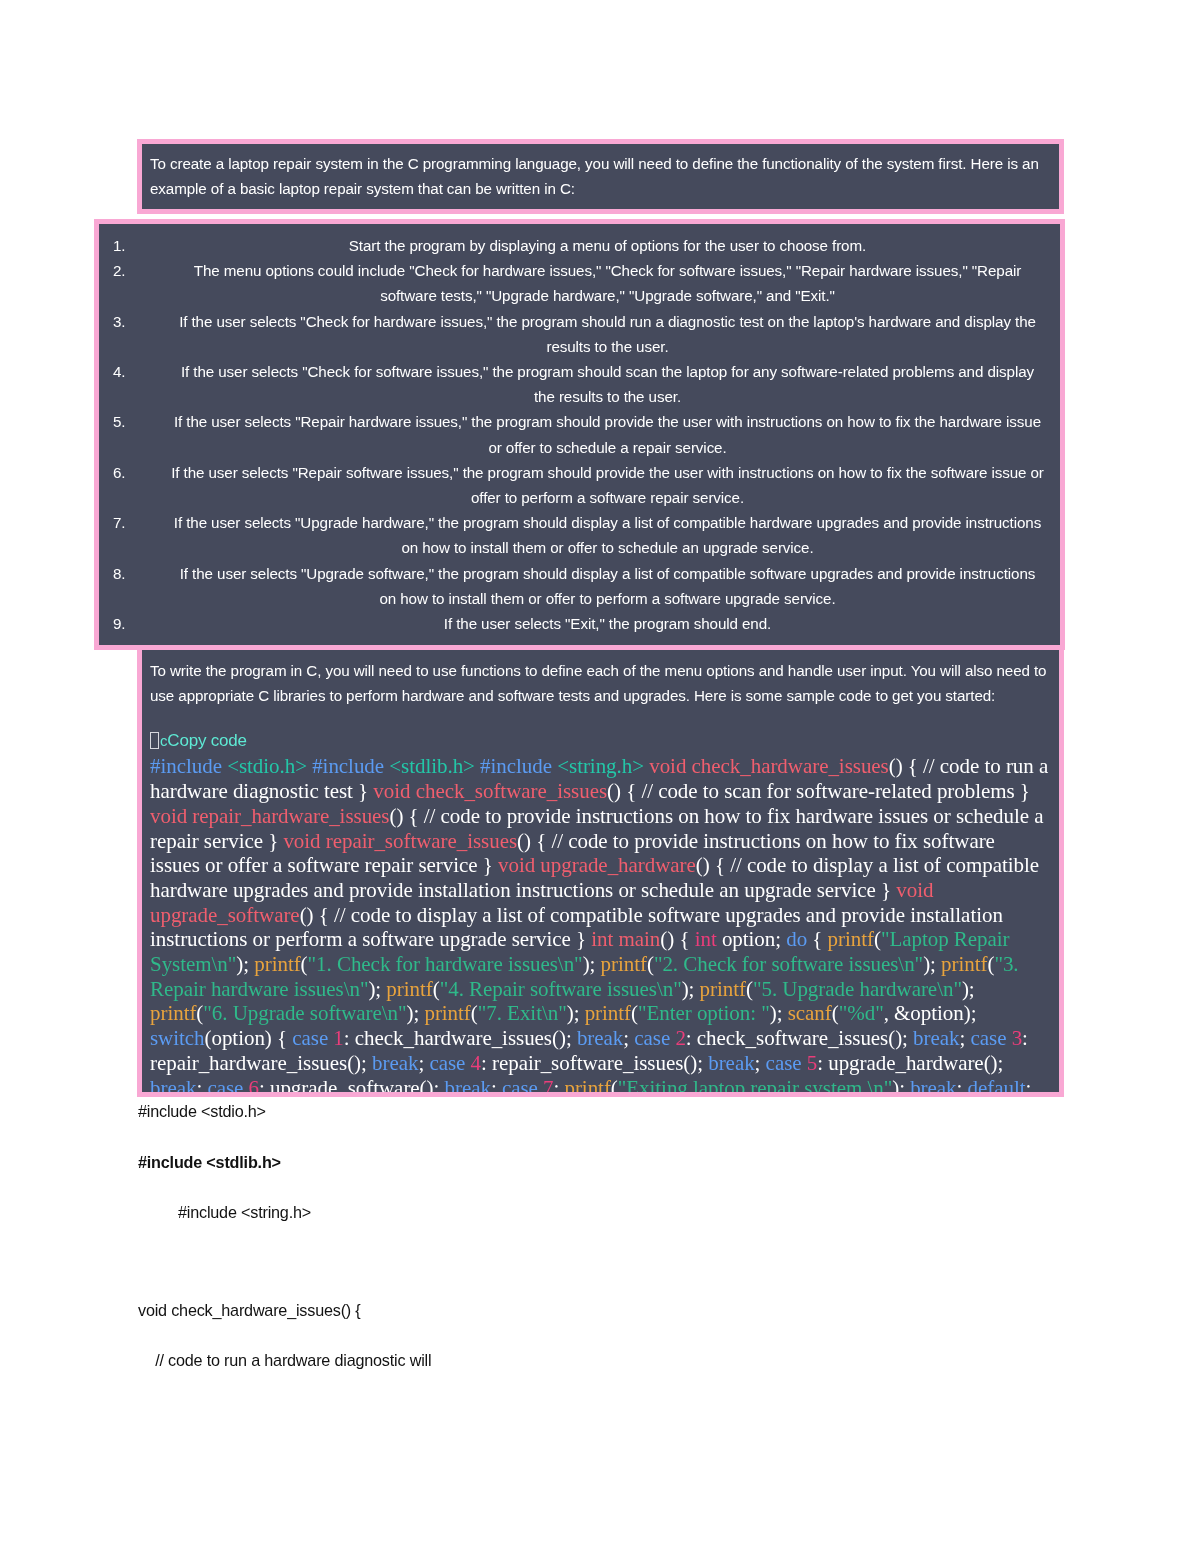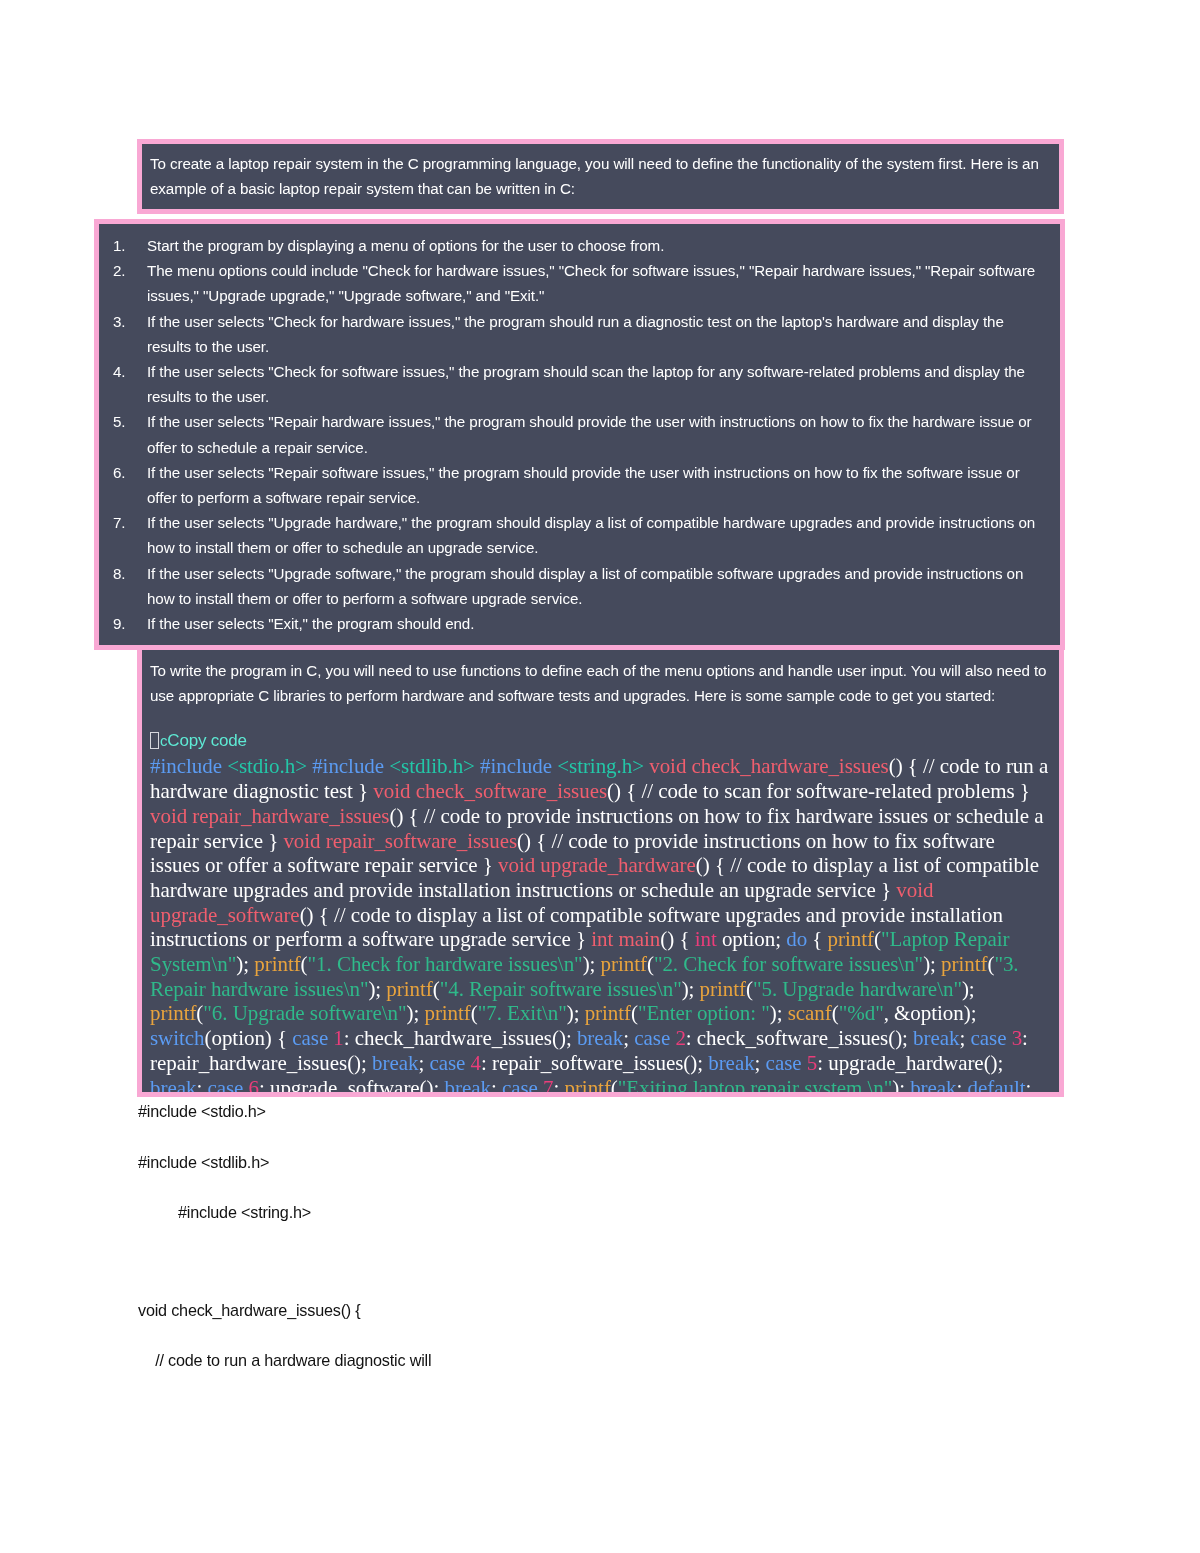--- a/index.html
+++ b/index.html
@@ -55,25 +55,26 @@
   }
   .steps-list {
     margin: 0;
     padding: 0;
     list-style: none;
     counter-reset: stepcount;
   }
   .steps-list li {
     position: relative;
     counter-increment: stepcount;
-    padding-left: 48px;
+    padding-left: 72px;
     padding-right: 6px;
     font-size: 15.2px;
     line-height: 25.2px;
     letter-spacing: -0.1px;
+    text-align: center;
   }
   .steps-list li::before {
     content: counter(stepcount) ".";
     position: absolute;
     left: 14px;
     top: 0;
     width: 26px;
     text-align: left;
     font-size: 15.2px;
   }
@@ -153,21 +154,21 @@
 
 <div class="page">
 
   <div class="block intro-block">
     <p>To create a laptop repair system in the C programming language, you will need to define the functionality of the system first. Here is an example of a basic laptop repair system that can be written in C:</p>
   </div>
 
   <div class="block steps-block">
     <ol class="steps-list" id="steps-list">
         <li>Start the program by displaying a menu of options for the user to choose from.</li>
-        <li>The menu options could include "Check for hardware issues," "Check for software issues," "Repair hardware issues," "Repair software issues," "Upgrade upgrade," "Upgrade software," and "Exit."</li>
+        <li>The menu options could include "Check for hardware issues," "Check for software issues," "Repair hardware issues," "Repair software tests," "Upgrade hardware," "Upgrade software," and "Exit."</li>
         <li>If the user selects "Check for hardware issues," the program should run a diagnostic test on the laptop's hardware and display the results to the user.</li>
         <li>If the user selects "Check for software issues," the program should scan the laptop for any software-related problems and display the results to the user.</li>
         <li>If the user selects "Repair hardware issues," the program should provide the user with instructions on how to fix the hardware issue or offer to schedule a repair service.</li>
         <li>If the user selects "Repair software issues," the program should provide the user with instructions on how to fix the software issue or offer to perform a software repair service.</li>
         <li>If the user selects "Upgrade hardware," the program should display a list of compatible hardware upgrades and provide instructions on how to install them or offer to schedule an upgrade service.</li>
         <li>If the user selects "Upgrade software," the program should display a list of compatible software upgrades and provide instructions on how to install them or offer to perform a software upgrade service.</li>
         <li>If the user selects "Exit," the program should end.</li>
       </ol>
   </div>
 
@@ -176,19 +177,19 @@
 
     <div class="copy-row">
       <span class="tofu"></span><span class="lang-tag">c</span><span>Copy code</span>
     </div>
 
     <div class="code-text" id="code-text"><span class="t-pre">#include </span><span class="t-hdr">&lt;stdio.h&gt; </span><span class="t-pre">#include </span><span class="t-hdr">&lt;stdlib.h&gt; </span><span class="t-pre">#include </span><span class="t-hdr">&lt;string.h&gt; </span><span class="t-type">void </span><span class="t-fn">check_hardware_issues</span><span class="t-plain">() { // code to run a hardware diagnostic test } </span><span class="t-type">void </span><span class="t-fn">check_software_issues</span><span class="t-plain">() { // code to scan for software-related problems } </span><span class="t-type">void </span><span class="t-fn">repair_hardware_issues</span><span class="t-plain">() { // code to provide instructions on how to fix hardware issues or schedule a repair service } </span><span class="t-type">void </span><span class="t-fn">repair_software_issues</span><span class="t-plain">() { // code to provide instructions on how to fix software issues or offer a software repair service } </span><span class="t-type">void </span><span class="t-fn">upgrade_hardware</span><span class="t-plain">() { // code to display a list of compatible hardware upgrades and provide installation instructions or schedule an upgrade service } </span><span class="t-type">void </span><span class="t-fn">upgrade_software</span><span class="t-plain">() { // code to display a list of compatible software upgrades and provide installation instructions or perform a software upgrade service } </span><span class="t-type">int </span><span class="t-fn">main</span><span class="t-plain">() { </span><span class="t-num">int </span><span class="t-plain">option; </span><span class="t-kw">do </span><span class="t-plain">{ </span><span class="t-call">printf</span><span class="t-plain">(</span><span class="t-str">"Laptop Repair System\n"</span><span class="t-plain">); </span><span class="t-call">printf</span><span class="t-plain">(</span><span class="t-str">"1. Check for hardware issues\n"</span><span class="t-plain">); </span><span class="t-call">printf</span><span class="t-plain">(</span><span class="t-str">"2. Check for software issues\n"</span><span class="t-plain">); </span><span class="t-call">printf</span><span class="t-plain">(</span><span class="t-str">"3. Repair hardware issues\n"</span><span class="t-plain">); </span><span class="t-call">printf</span><span class="t-plain">(</span><span class="t-str">"4. Repair software issues\n"</span><span class="t-plain">); </span><span class="t-call">printf</span><span class="t-plain">(</span><span class="t-str">"5. Upgrade hardware\n"</span><span class="t-plain">); </span><span class="t-call">printf</span><span class="t-plain">(</span><span class="t-str">"6. Upgrade software\n"</span><span class="t-plain">); </span><span class="t-call">printf</span><span class="t-plain">(</span><span class="t-str">"7. Exit\n"</span><span class="t-plain">); </span><span class="t-call">printf</span><span class="t-plain">(</span><span class="t-str">"Enter option: "</span><span class="t-plain">); </span><span class="t-call">scanf</span><span class="t-plain">(</span><span class="t-str">"%d"</span><span class="t-plain">, &amp;option); </span><span class="t-kw">switch</span><span class="t-plain">(option) { </span><span class="t-kw">case </span><span class="t-num">1</span><span class="t-plain">: check_hardware_issues(); </span><span class="t-kw">break</span><span class="t-plain">; </span><span class="t-kw">case </span><span class="t-num">2</span><span class="t-plain">: check_software_issues(); </span><span class="t-kw">break</span><span class="t-plain">; </span><span class="t-kw">case </span><span class="t-num">3</span><span class="t-plain">: repair_hardware_issues(); </span><span class="t-kw">break</span><span class="t-plain">; </span><span class="t-kw">case </span><span class="t-num">4</span><span class="t-plain">: repair_software_issues(); </span><span class="t-kw">break</span><span class="t-plain">; </span><span class="t-kw">case </span><span class="t-num">5</span><span class="t-plain">: upgrade_hardware(); </span><span class="t-kw">break</span><span class="t-plain">; </span><span class="t-kw">case </span><span class="t-num">6</span><span class="t-plain">: upgrade_software(); </span><span class="t-kw">break</span><span class="t-plain">; </span><span class="t-kw">case </span><span class="t-num">7</span><span class="t-plain">: </span><span class="t-call">printf</span><span class="t-plain">(</span><span class="t-str">"Exiting laptop repair system.\n"</span><span class="t-plain">); </span><span class="t-kw">break</span><span class="t-plain">; </span><span class="t-kw">default</span><span class="t-plain">: </span><span class="t-call">printf</span><span class="t-plain">(</span><span class="t-str">"Invalid option. Please enter a valid option.\n"</span><span class="t-plain">); } </span><span class="t-call">printf</span><span class="t-plain">(</span><span class="t-str">"\n</span></div>
   </div>
 
   <div id="plain-lines">
       <div class="body-text" style="top: 1101px;">#include &lt;stdio.h&gt;</div>
-      <div class="body-text" style="top: 1152px;">#include &lt;stdlib.h&gt;</div>
+      <div class="body-text" style="top: 1152px; font-weight: bold;">#include &lt;stdlib.h&gt;</div>
       <div class="body-text" style="top: 1202px; margin-left: 40px;">#include &lt;string.h&gt;</div>
       <div class="body-text" style="top: 1300px;">void check_hardware_issues() {</div>
       <div class="body-text" style="top: 1350px;">    // code to run a hardware diagnostic will</div>
     </div>
 
 </div>
 
 </body></html>

